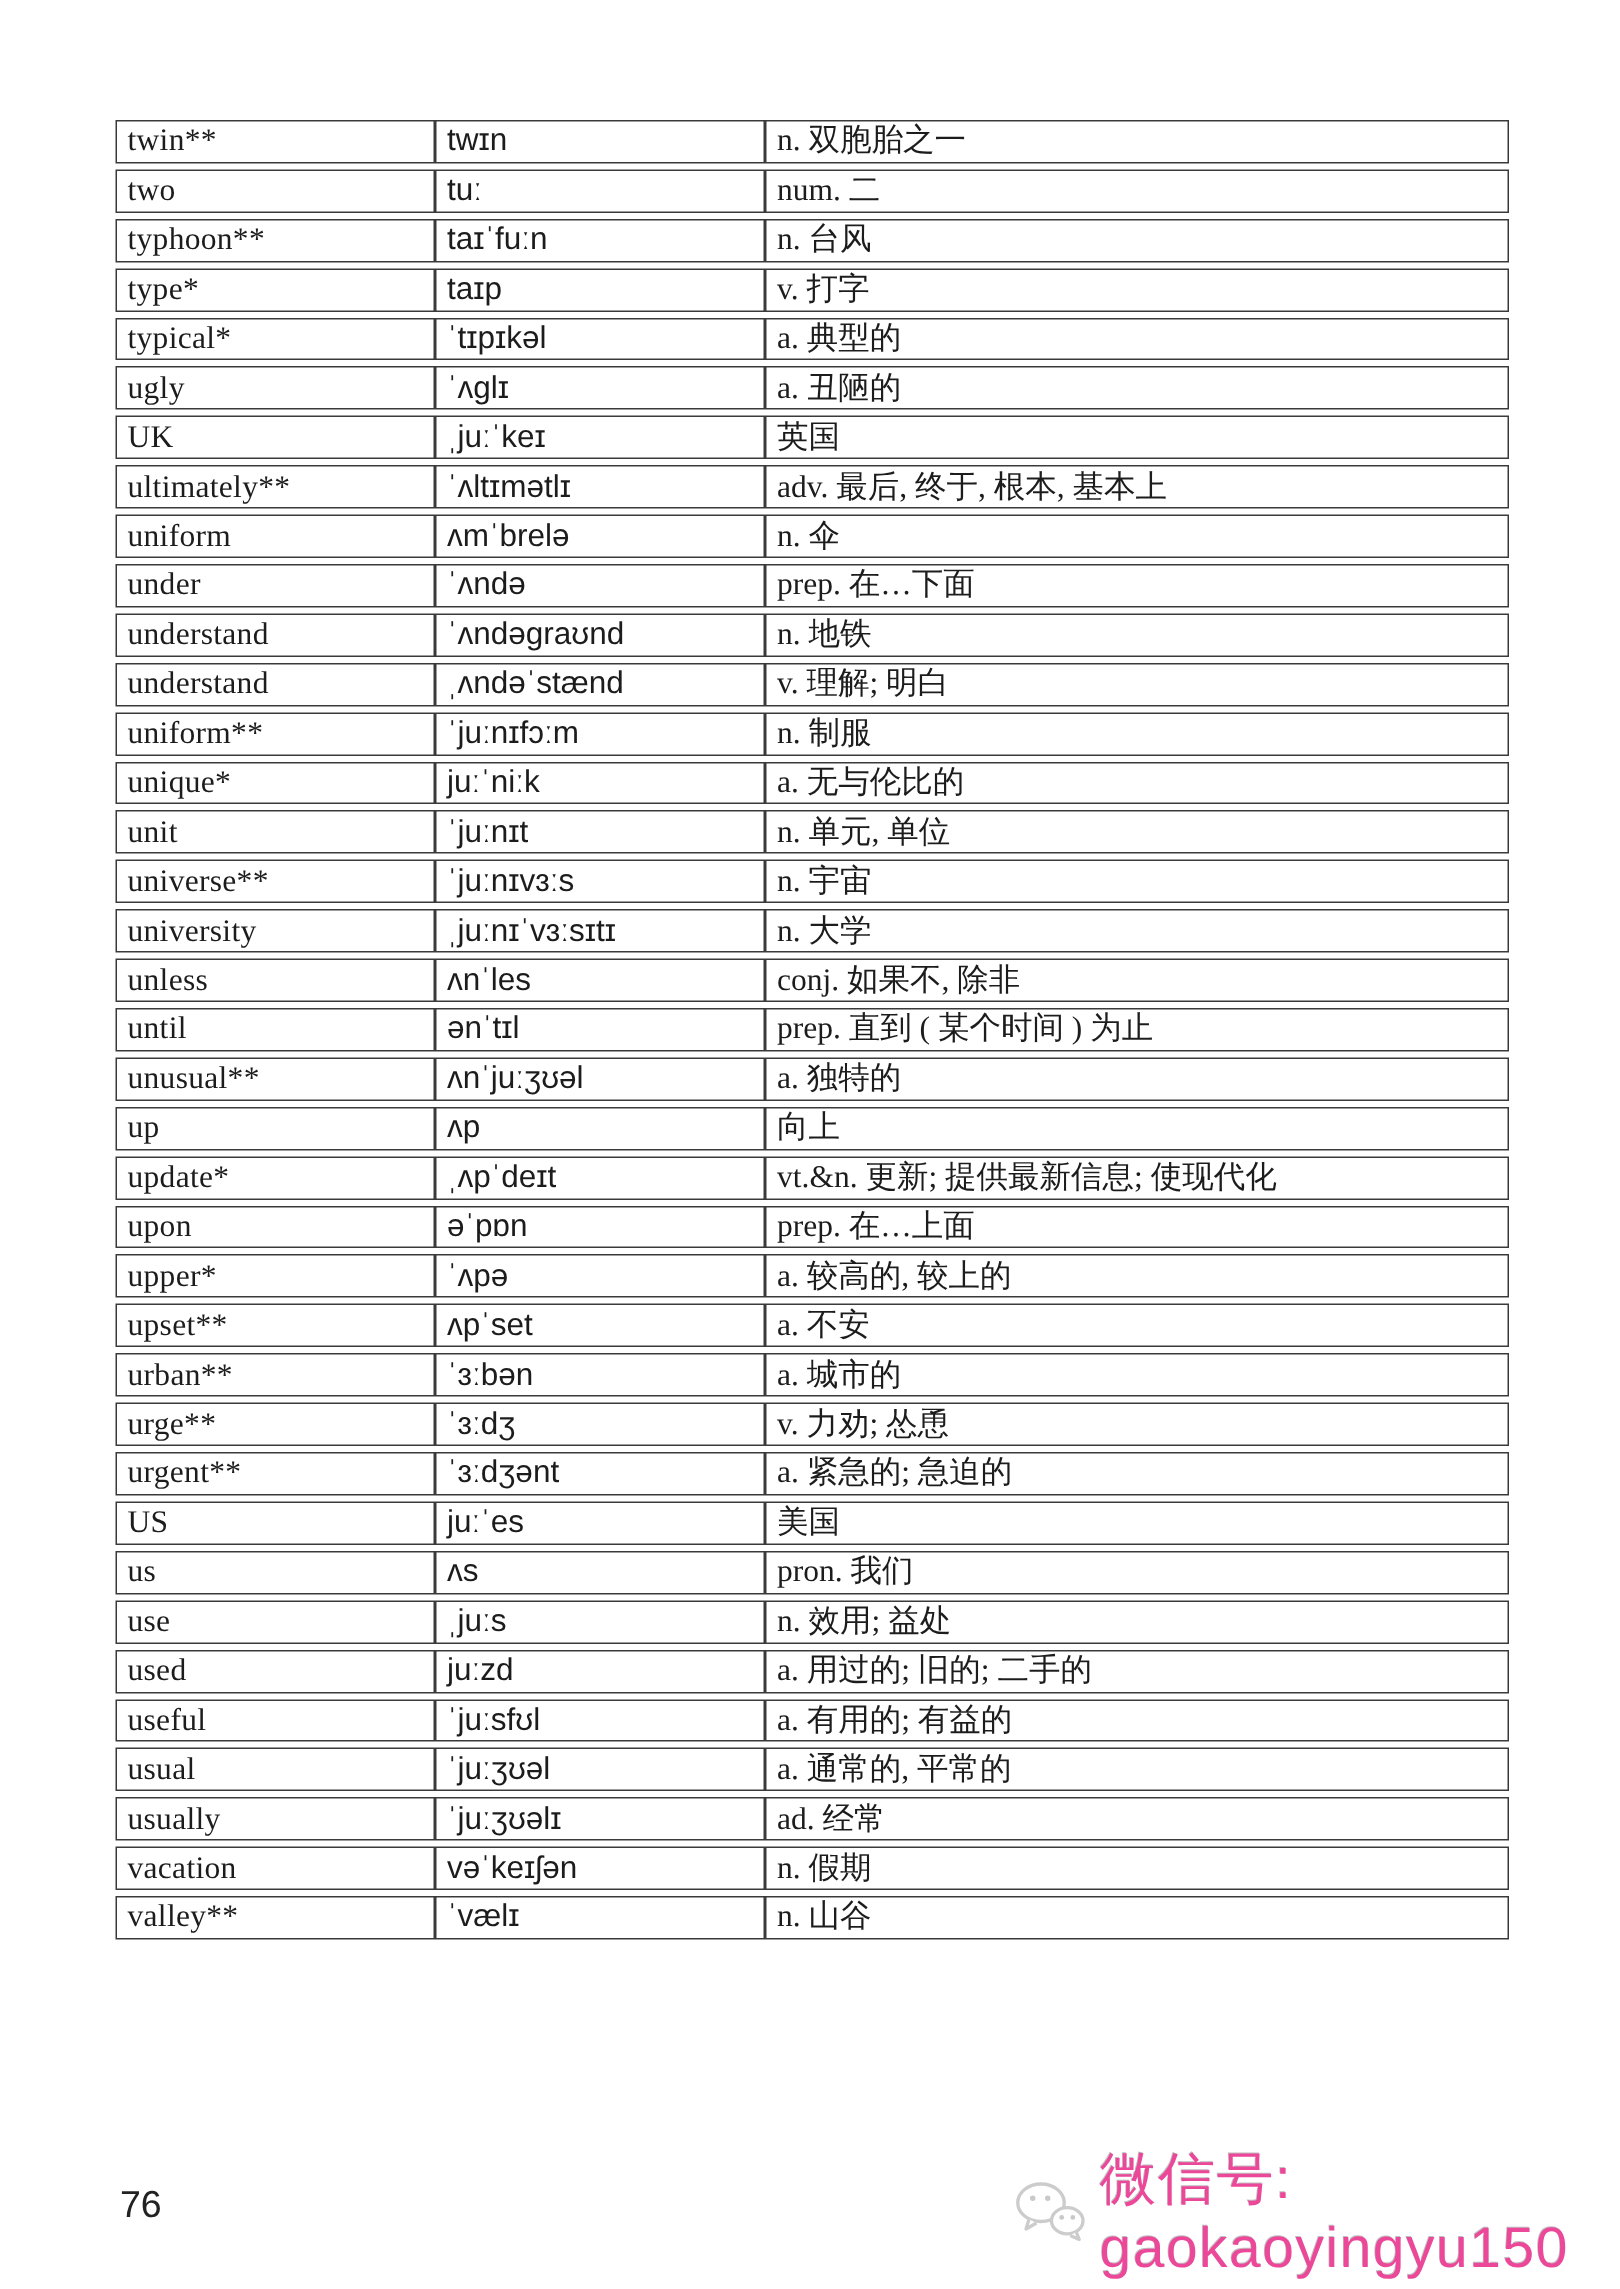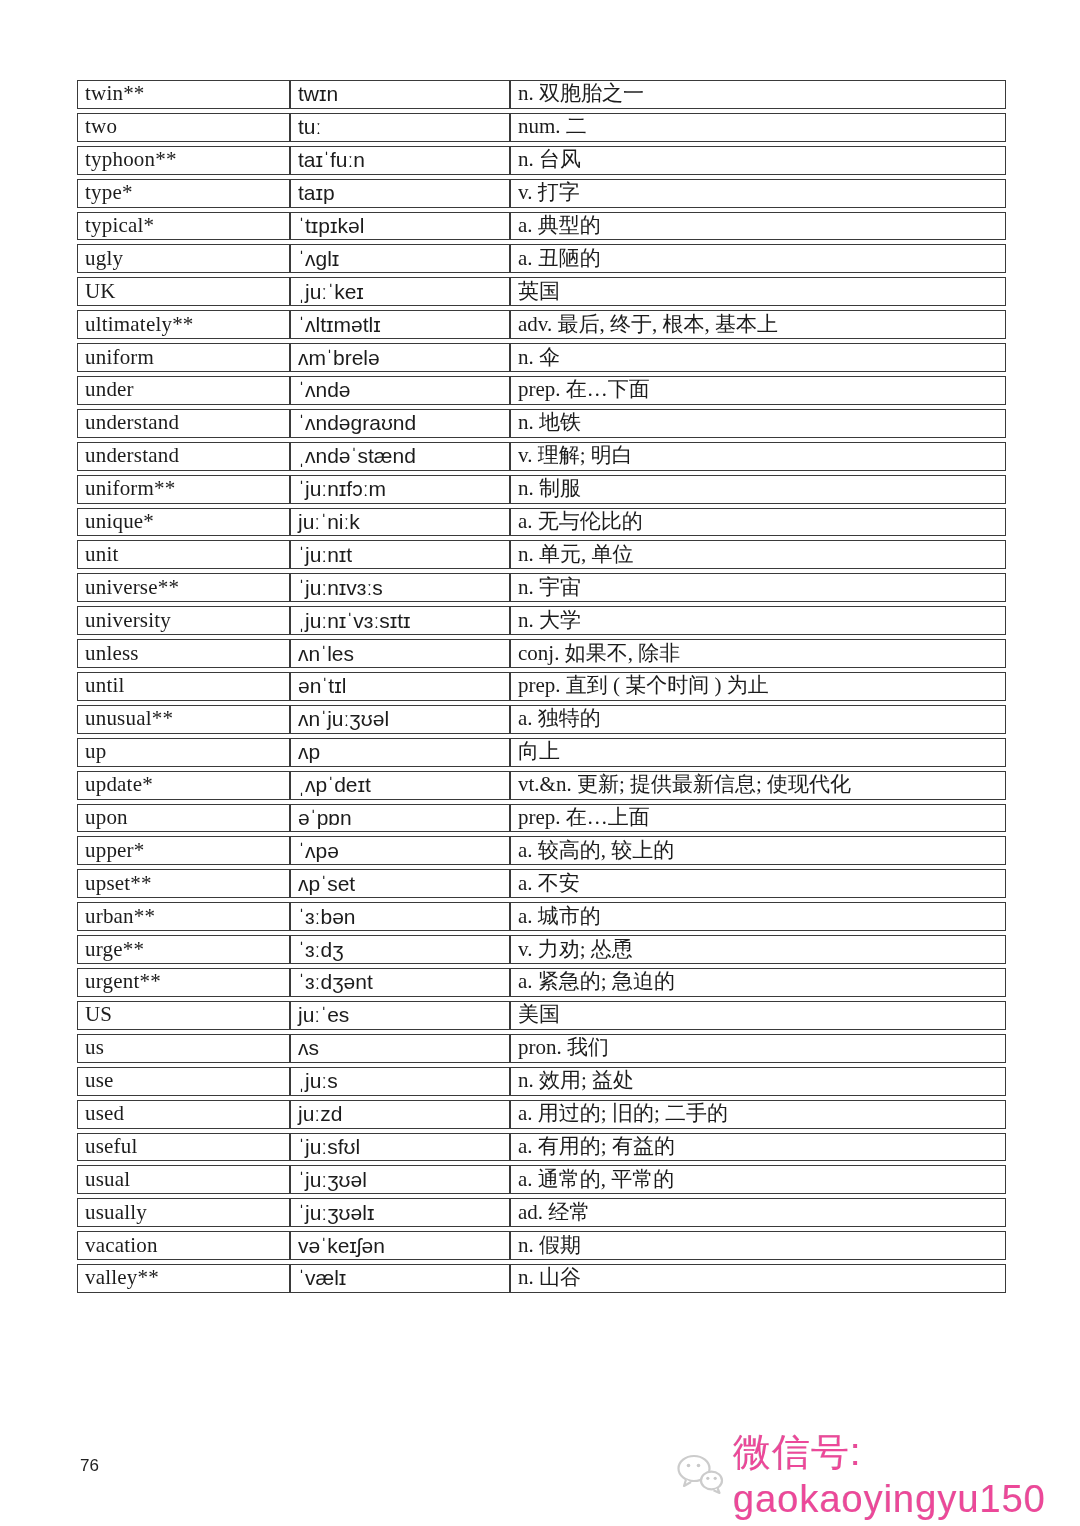--- a/index.html
+++ b/index.html
@@ -34,21 +34,21 @@
     line-height: 1.1;
   }
   td.word-cell   { letter-spacing: 0.2px; }
   td.ipa-cell    { font-family: Liberation Sans, sans-serif; }
   td.meaning-cell{ }
   .page-number {
     position: absolute;
     left: 80px;
     top: 1456px;
     font-family: "Liberation Sans", "DejaVu Sans", sans-serif;
-    font-size: 17px;
+    font-size: 25px;
     color: #222222;
   }
   .watermark {
     position: absolute;
     left: 676px;
     top: 1448px;
     height: 52px;
     display: flex;
     align-items: center;
     gap: 9px;

